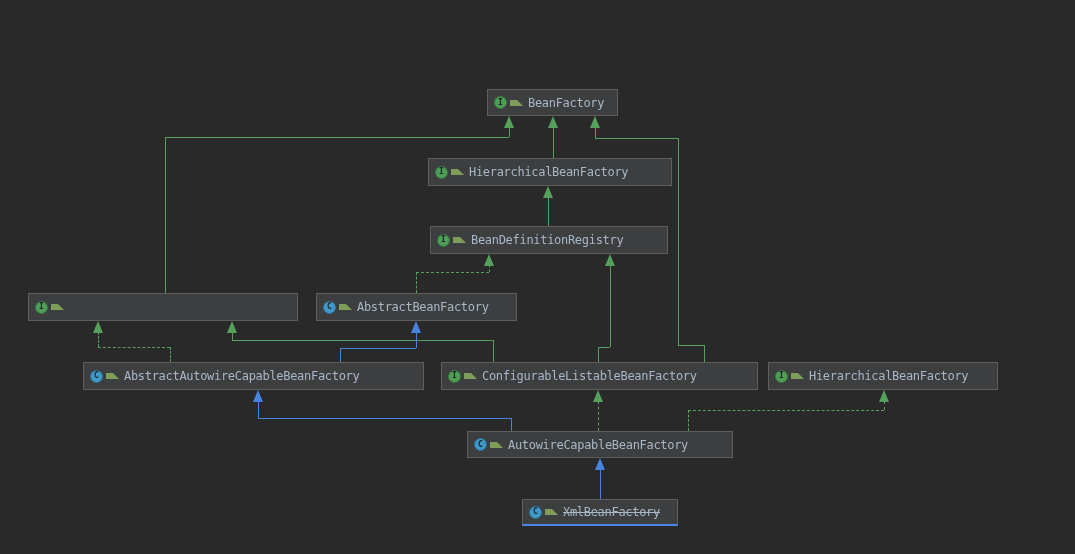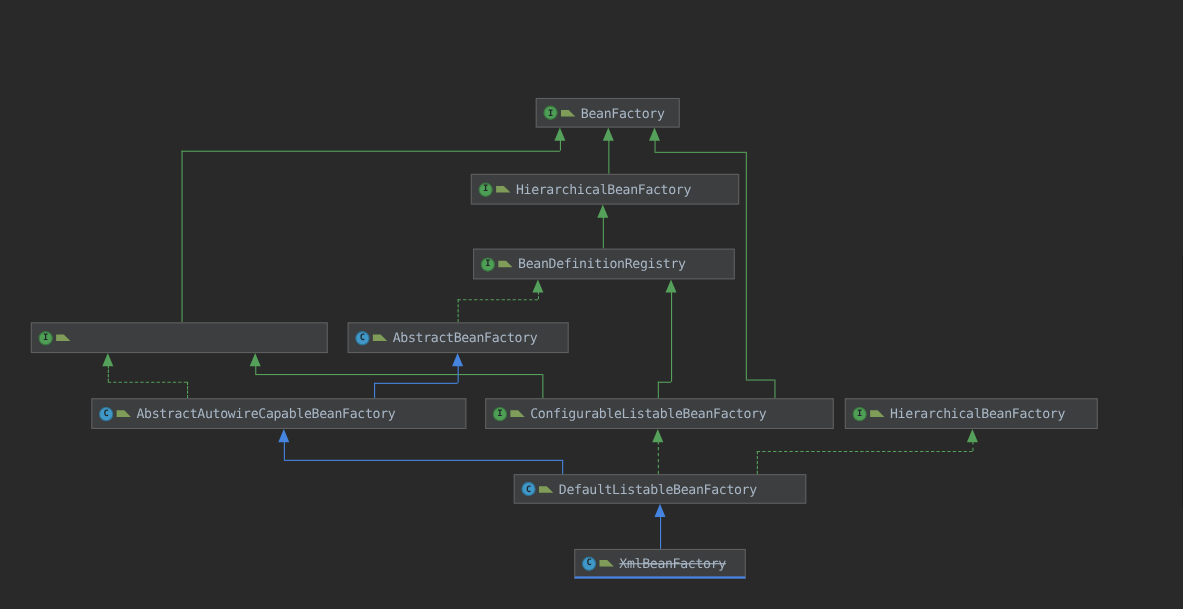--- a/index.html
+++ b/index.html
@@ -120,20 +120,20 @@
       <span class="lbl">ConfigurableListableBeanFactory</span>
     </div>
     <div class="node" style="left: 768px; top: 362px; width: 230px; height: 28px;">
       <span class="typeicon iface">I</span>
       <span class="expand-arrow"></span>
       <span class="lbl">HierarchicalBeanFactory</span>
     </div>
     <div class="node" style="left: 467px; top: 431px; width: 266px; height: 27px;">
       <span class="typeicon cls">C</span>
       <span class="expand-arrow"></span>
-      <span class="lbl">DefaultListableBeanFactory</span>
+      <span class="lbl">AutowireCapableBeanFactory</span>
     </div>
     <div class="node deprecated selected" style="left: 522px; top: 499px; width: 156px; height: 27px;">
       <span class="typeicon cls">C</span>
       <span class="expand-arrow"></span>
       <span class="lbl">XmlBeanFactory</span>
     </div>
   </div>
 
 </body></html>

